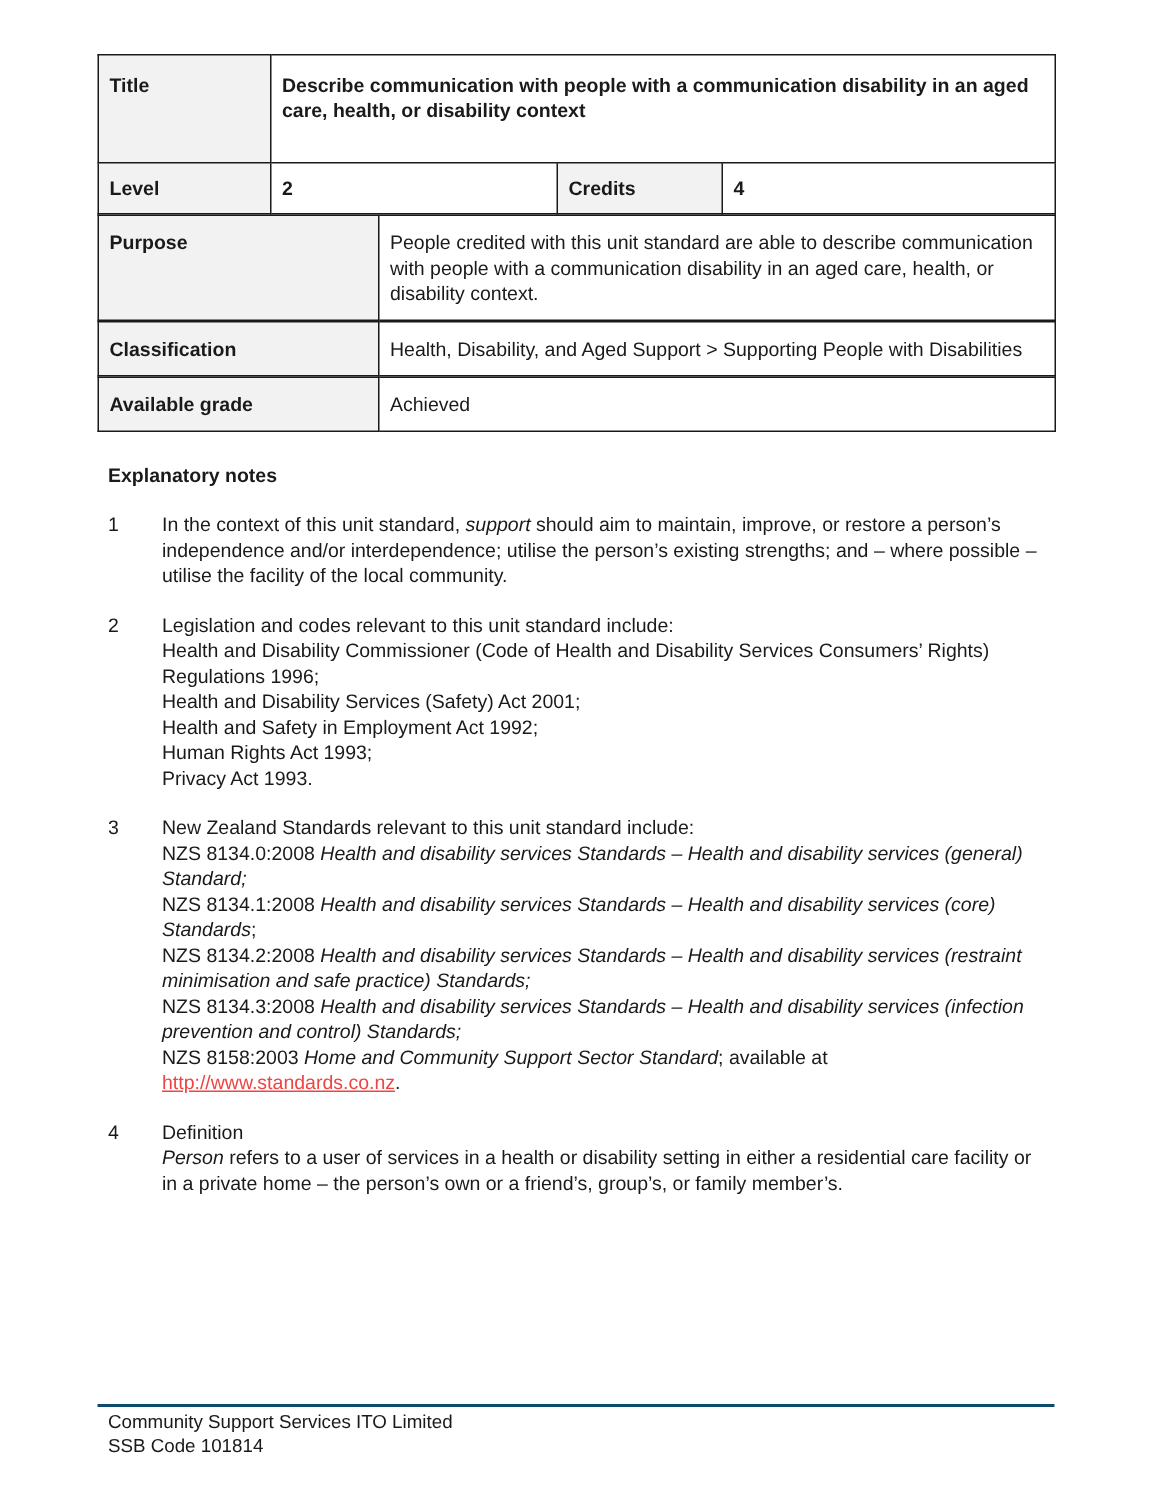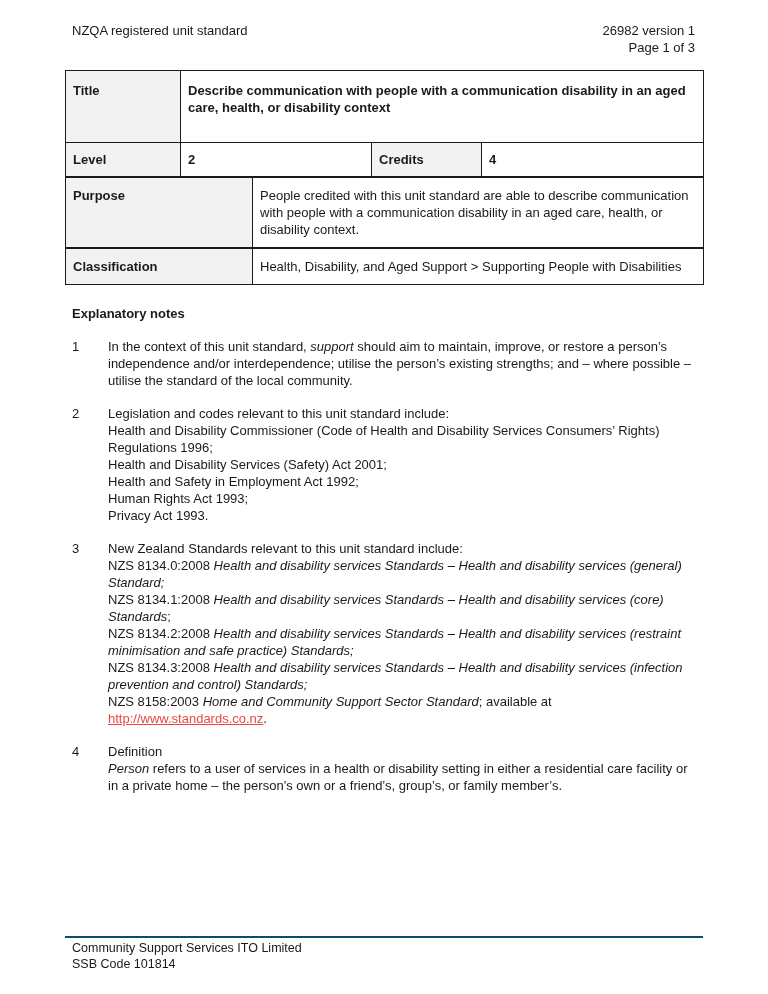--- a/index.html
+++ b/index.html
@@ -45,27 +45,20 @@
     padding: 2px 8px 0 7px;
     display: flex; justify-content: space-between;
     font-size: 12.5px; line-height: 16px;
   }
 </style>
 </head>
 <body>
 
 <div class="page">
 
-  <div class="hdr">
-    <div>NZQA registered unit standard</div>
-    <div class="hdr-right">
-      <div>26982 version 1</div>
-      <div>Page 1 of 3</div>
-    </div>
-  </div>
 
   <table class="tbl tbl1">
     <colgroup>
       <col style="width:115px">
         <col style="width:191px">
         <col style="width:110px">
         <col style="width:222px">
     </colgroup>
     <tbody>
       <tr class="title-row">
@@ -100,27 +93,39 @@
         <col style="width:451px">
       </colgroup>
     <tbody>
       <tr>
         <td class="lbl">Classification</td>
         <td>Health, Disability, and Aged Support &gt; Supporting People with Disabilities</td>
       </tr>
     </tbody>
   </table>
 
+  <table class="tbl tbl-info">
+    <colgroup>
+        <col style="width:187px">
+        <col style="width:451px">
+      </colgroup>
+    <tbody>
+      <tr>
+        <td class="lbl">Available grade</td>
+        <td>Achieved</td>
+      </tr>
+    </tbody>
+  </table>
 
   <div class="section-heading">Explanatory notes</div>
 
   <div class="notes">
       <div class="note">
         <div class="note-num">1</div>
-        <div class="note-body"><span>In the context of this unit standard, </span><span class="italic">support</span><span> should aim to maintain, improve, or restore a person’s independence and/or interdependence; utilise the person’s existing strengths; and – where possible – utilise the standard of the local community.</span></div>
+        <div class="note-body"><span>In the context of this unit standard, </span><span class="italic">support</span><span> should aim to maintain, improve, or restore a person’s independence and/or interdependence; utilise the person’s existing strengths; and – where possible – utilise the facility of the local community.</span></div>
       </div>
       <div class="note">
         <div class="note-num">2</div>
         <div class="note-body"><span>Legislation and codes relevant to this unit standard include:
 Health and Disability Commissioner (Code of Health and Disability Services Consumers’ Rights) Regulations 1996;
 Health and Disability Services (Safety) Act 2001;
 Health and Safety in Employment Act 1992;
 Human Rights Act 1993;
 Privacy Act 1993.</span></div>
       </div>

